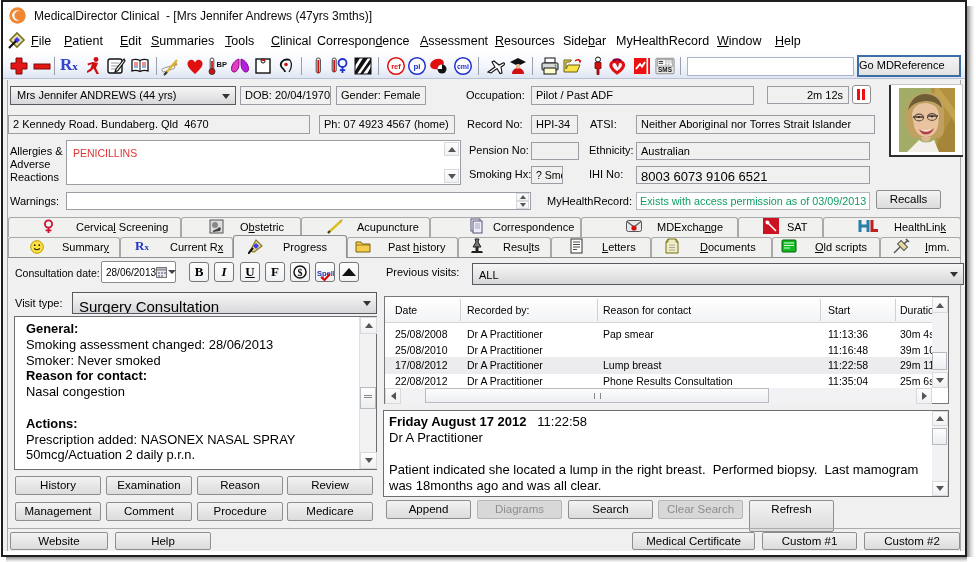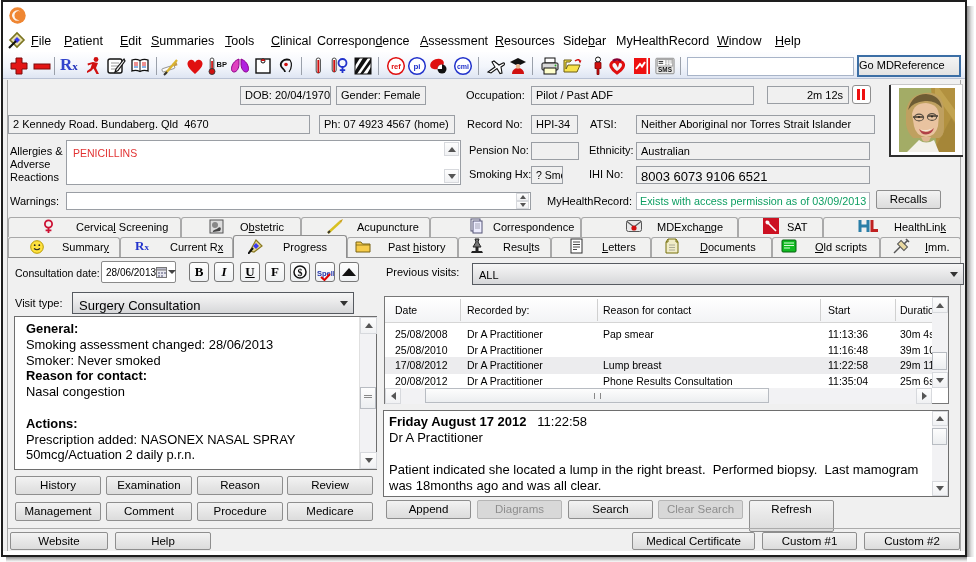--- a/index.html
+++ b/index.html
@@ -27,20 +27,21 @@
 
 <div class="ab" style="left:1px;top:0;width:966px;height:557px;background:#fff;border:2px solid #1e1e1e"></div>
 <div class="ab" style="left:967px;top:6px;width:7px;height:551px;background:linear-gradient(90deg,#909090,#dedede 60%,#f8f8f8)"></div>
 <div class="ab" style="left:6px;top:557px;width:961px;height:5px;background:linear-gradient(#909090,#e6e6e6 75%,#f8f8f8)"></div>
 
 <div class="ab" style="left:3px;top:2px;width:962px;height:26px;background:#fff"></div>
 <svg class="ab" style="left:9px;top:7px" width="17" height="17" viewBox="0 0 17 17">
   <circle cx="8.5" cy="8.5" r="8.2" fill="#ef8632"></circle>
   <path d="M11.3 4.6 A5 5 0 1 0 11.3 12.4 A4 4.4 0 1 1 11.3 4.6Z" fill="#fdf4ec"></path>
 </svg>
+<div class="ab" style="left:34px;top:9px;font-size:12px;color:#0a0a0a">MedicalDirector Clinical&nbsp; - [Mrs Jennifer Andrews (47yrs 3mths)]</div>
 
 <div class="ab" style="left:3px;top:28px;width:962px;height:24px;background:#fff"></div>
 <svg class="ab" style="left:8px;top:31px" width="18" height="18" viewBox="0 0 18 18">
   <path d="M2 9 L9 2 L16 9 L9 16 Z" fill="#e8e0b0" stroke="#7a7420" stroke-width="1.6"></path>
   <path d="M6 9 L9 6 L12 9 L9 12 Z" fill="#3a3af0"></path>
   <path d="M1 17 L8 10" stroke="#111" stroke-width="2.2"></path>
 </svg>
 <div class="ab" id="menu" style="left:0;top:34px;font-size:12.5px;color:#000">
   <span class="ab" style="left:31px"><u>F</u>ile</span>
   <span class="ab" style="left:64px"><u>P</u>atient</span>
@@ -192,20 +193,21 @@
         <text x="11" y="17.5" font-size="7" text-anchor="middle" font-weight="bold" fill="#111">SMS</text>
       </svg>
 </div>
 <div class="ab" style="left:687px;top:57px;width:167px;height:19px;background:#fff;border:1px solid #a8b4c8"></div>
 <div class="ab" style="left:857px;top:55px;width:104px;height:22px;background:linear-gradient(#f4f4f4,#e3e3e3);border:2px solid #3b6ea5;font-size:11px;text-align:left;line-height:17px;white-space:nowrap">Go MDReference</div>
 
 <div class="ab" style="left:3px;top:79px;width:962px;height:472px;background:#f0f0f0"></div>
 <div class="ab" style="left:7px;top:80px;width:1px;height:471px;background:#a8a8a8"></div>
 <div class="ab" style="left:960px;top:80px;width:1px;height:471px;background:#a8a8a8"></div>
 
+<div class="combo" style="left:10px;top:86px;width:226px;height:19px;padding:2px 0 0 6px">Mrs Jennifer ANDREWS (44 yrs)<span class="ar"></span></div>
 <div class="fld" style="left:240px;top:86px;width:91px;height:19px">DOB: 20/04/1970</div>
 <div class="fld" style="left:336px;top:86px;width:90px;height:19px">Gender: Female</div>
 <div class="lbl" style="left:466px;top:89px">Occupation:</div>
 <div class="fld" style="left:531px;top:86px;width:223px;height:19px">Pilot / Past ADF</div>
 <div class="fld" style="left:767px;top:86px;width:82px;height:18px;text-align:right;padding-right:5px">2m 12s</div>
 <div class="ab" style="left:852px;top:85px;width:19px;height:19px;background:#fff;border:1px solid #8e8e8e;border-radius:3px">
   <div class="ab" style="left:4px;top:3px;width:3px;height:11px;background:#e11"></div>
   <div class="ab" style="left:9px;top:3px;width:3px;height:11px;background:#e11"></div>
 </div>
 
@@ -405,21 +407,21 @@
   <div class="ab" style="left:1px;top:2px;font-size:7.5px;color:#2233aa;font-weight:bold;font-family:'Liberation Sans',sans-serif">Spell</div>
   <svg class="ab" style="left:4px;top:10px" width="11" height="8" viewBox="0 0 11 8">
         <path d="M1 4 L4.5 7 L10 1" stroke="#d00" stroke-width="2" fill="none"></path>
       </svg>
 </div>
 <div class="btn fmt" style="left:339px;top:262px;width:20px;height:20px">
       <div class="arrow" style="border-bottom:8px solid #111;border-top:none;border-left-width:7px;border-right-width:7px;margin:5px auto 0"></div>
     </div>
 
 <div class="lbl" style="left:15px;top:297px">Visit type:</div>
-<div class="combo" style="left:72px;top:292px;width:282px;height:22px;font-size:13px;padding:5px 0 0 6px">Surgery Consultation<span class="ar"></span></div>
+<div class="combo" style="left:72px;top:292px;width:305px;height:22px;font-size:15px;padding:5px 0 0 6px">Surgery Consultation<span class="ar"></span></div>
 
 <div class="ab" style="left:14px;top:316px;width:363px;height:154px;background:#fff;border:1px solid #6e6e6e">
   <div class="ab" style="left:11px;top:4px;font-size:12.9px;line-height:15.8px;color:#000">
     <b>General:</b><br>
     Smoking assessment changed: 28/06/2013<br>
     Smoker: Never smoked<br>
     <b>Reason for contact:</b><br>
     Nasal congestion<br>
     &nbsp;<br>
     <b>Actions:</b><br>
@@ -472,21 +474,21 @@
       <div class="cell" style="left:515px;top:31px">30m 4s</div>
   <div class="cell" style="left:10px;top:47px">25/08/2010</div>
       <div class="cell" style="left:82px;top:47px">Dr A Practitioner</div>
       <div class="cell" style="left:443px;top:47px">11:16:48</div>
       <div class="cell" style="left:515px;top:47px">39m 10</div>
   <div class="cell" style="left:10px;top:62px">17/08/2012</div>
       <div class="cell" style="left:82px;top:62px">Dr A Practitioner</div>
       <div class="cell" style="left:218px;top:62px">Lump breast</div>
       <div class="cell" style="left:443px;top:62px">11:22:58</div>
       <div class="cell" style="left:515px;top:62px">29m 11</div>
-  <div class="cell" style="left:10px;top:78px">20/08/2012</div>
+  <div class="cell" style="left:10px;top:78px">22/08/2012</div>
       <div class="cell" style="left:82px;top:78px">Dr A Practitioner</div>
       <div class="cell" style="left:218px;top:78px">Phone Results Consultation</div>
       <div class="cell" style="left:443px;top:78px">11:35:04</div>
       <div class="cell" style="left:515px;top:78px">25m 6s</div>
 
   <div class="ab" style="left:547px;top:0;width:16px;height:91px;background:#f2f2f4">
     <div class="sb-btn" style="left:0;top:0;width:16px;height:16px">
           <div class="arrow" style="border-bottom:5px solid #555;border-top:none"></div>
         </div>
     <div class="ab" style="left:0;top:55px;width:15px;height:18px;background:linear-gradient(#fdfdfd,#eceef0);border:1px solid #b8bcc2"></div>

